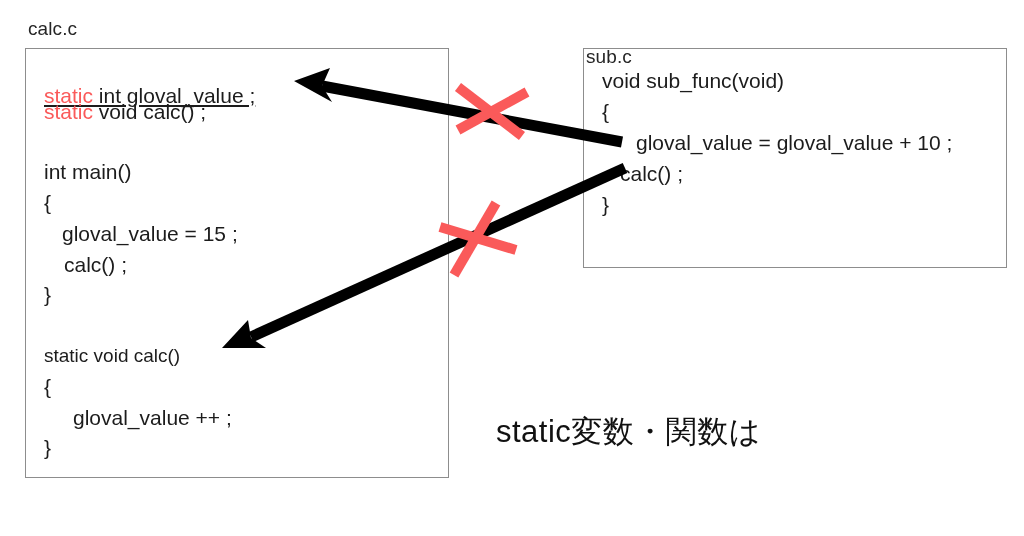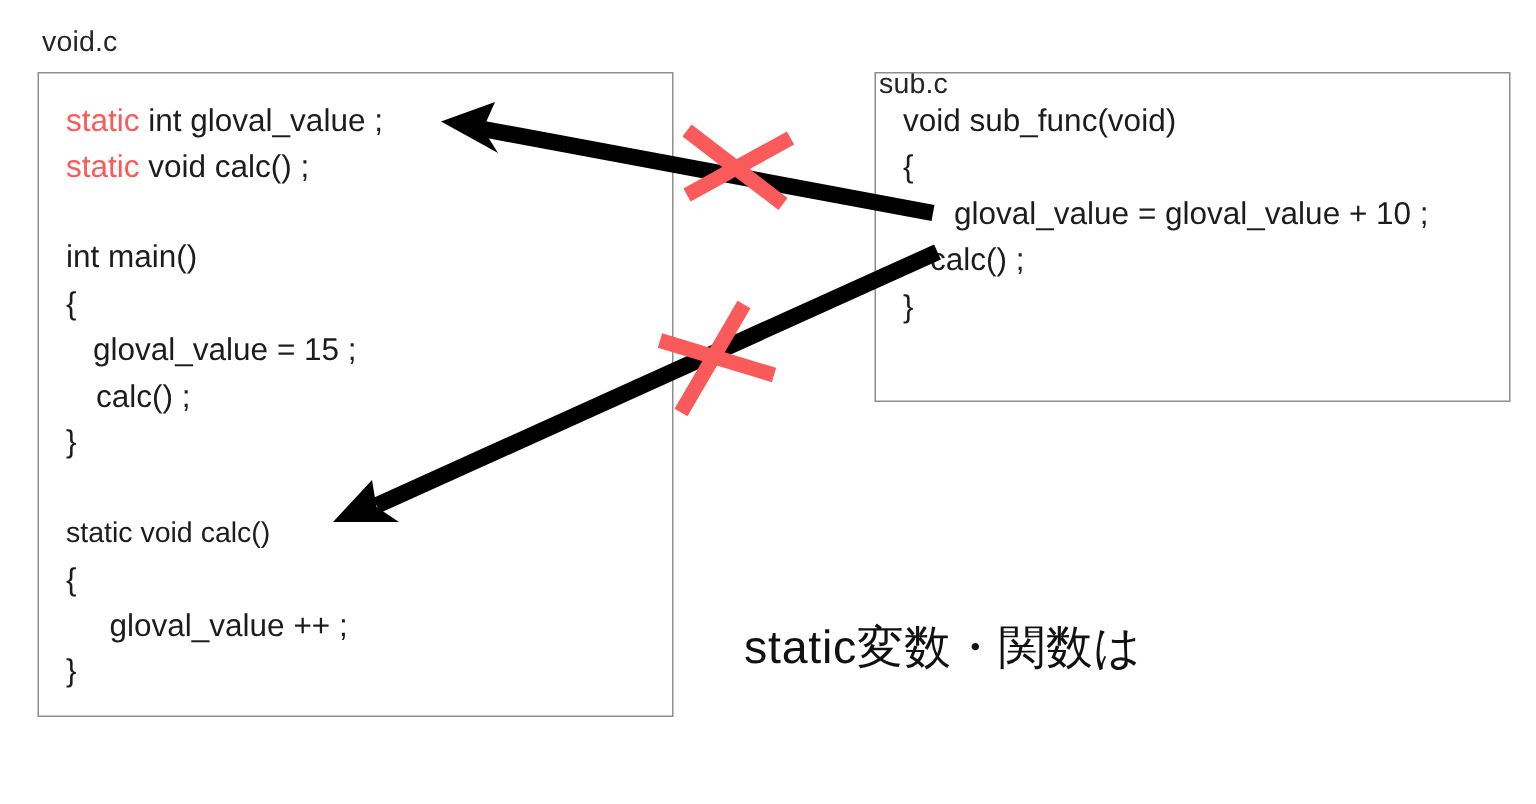--- a/index.html
+++ b/index.html
@@ -43,21 +43,21 @@
     white-space: pre;
     color: #1c1c1c;
     font-family: "Liberation Sans", "DejaVu Sans", sans-serif;
     line-height: 1;
   }
   .kw-static { color: #fa5a5a; }
 
   
   #main-code { position: absolute; left: 44px; top: 60px; }
   #main-code .code-line { font-size: 21px; }
-  #main-code .code-line.l0 { top: 10px;  left: 0px; }
+  #main-code .code-line.l0 { top: 25px;  left: 0px; text-decoration: underline; }
   #main-code .code-line.l1 { top: 41px;  left: 0px; text-align: right; }
   #main-code .code-line.l2 { top: 101px; left: 0px; }
   #main-code .code-line.l3 { top: 132px; left: 0px; }
   #main-code .code-line.l4 { top: 163px; left: 18px; }
   #main-code .code-line.l5 { top: 194px; left: 20px; }
   #main-code .code-line.l6 { top: 224px; left: 0px; }
   #main-code .code-line.l7 { top: 286px; left: 0px; font-size: 19px; }
   #main-code .code-line.l8 { top: 316px; left: 0px; }
   #main-code .code-line.l9 { top: 347px; left: 29px; }
   #main-code .code-line.l10{ top: 377px; left: 0px; }
@@ -90,21 +90,21 @@
     letter-spacing: 0.5px;
     white-space: pre;
   }
   #caption .cap-line { display: block; }
 </style>
 </head>
 <body>
 
 <div id="stage">
 
-  <div class="file-label" id="label-main">void.c</div>
+  <div class="file-label" id="label-main">calc.c</div>
   <div class="file-label" id="label-sub">sub.c</div>
 
   <div class="code-box" id="box-main"></div>
   <div class="code-box" id="box-sub"></div>
 
   <div id="main-code">
     <div class="code-line l0"><span class="kw-static">static</span><span> int gloval_value ;</span></div>
     <div class="code-line l1"><span class="kw-static">static</span><span> void calc() ;</span></div>
     <div class="code-line l2">int main()</div>
     <div class="code-line l3">{</div>

